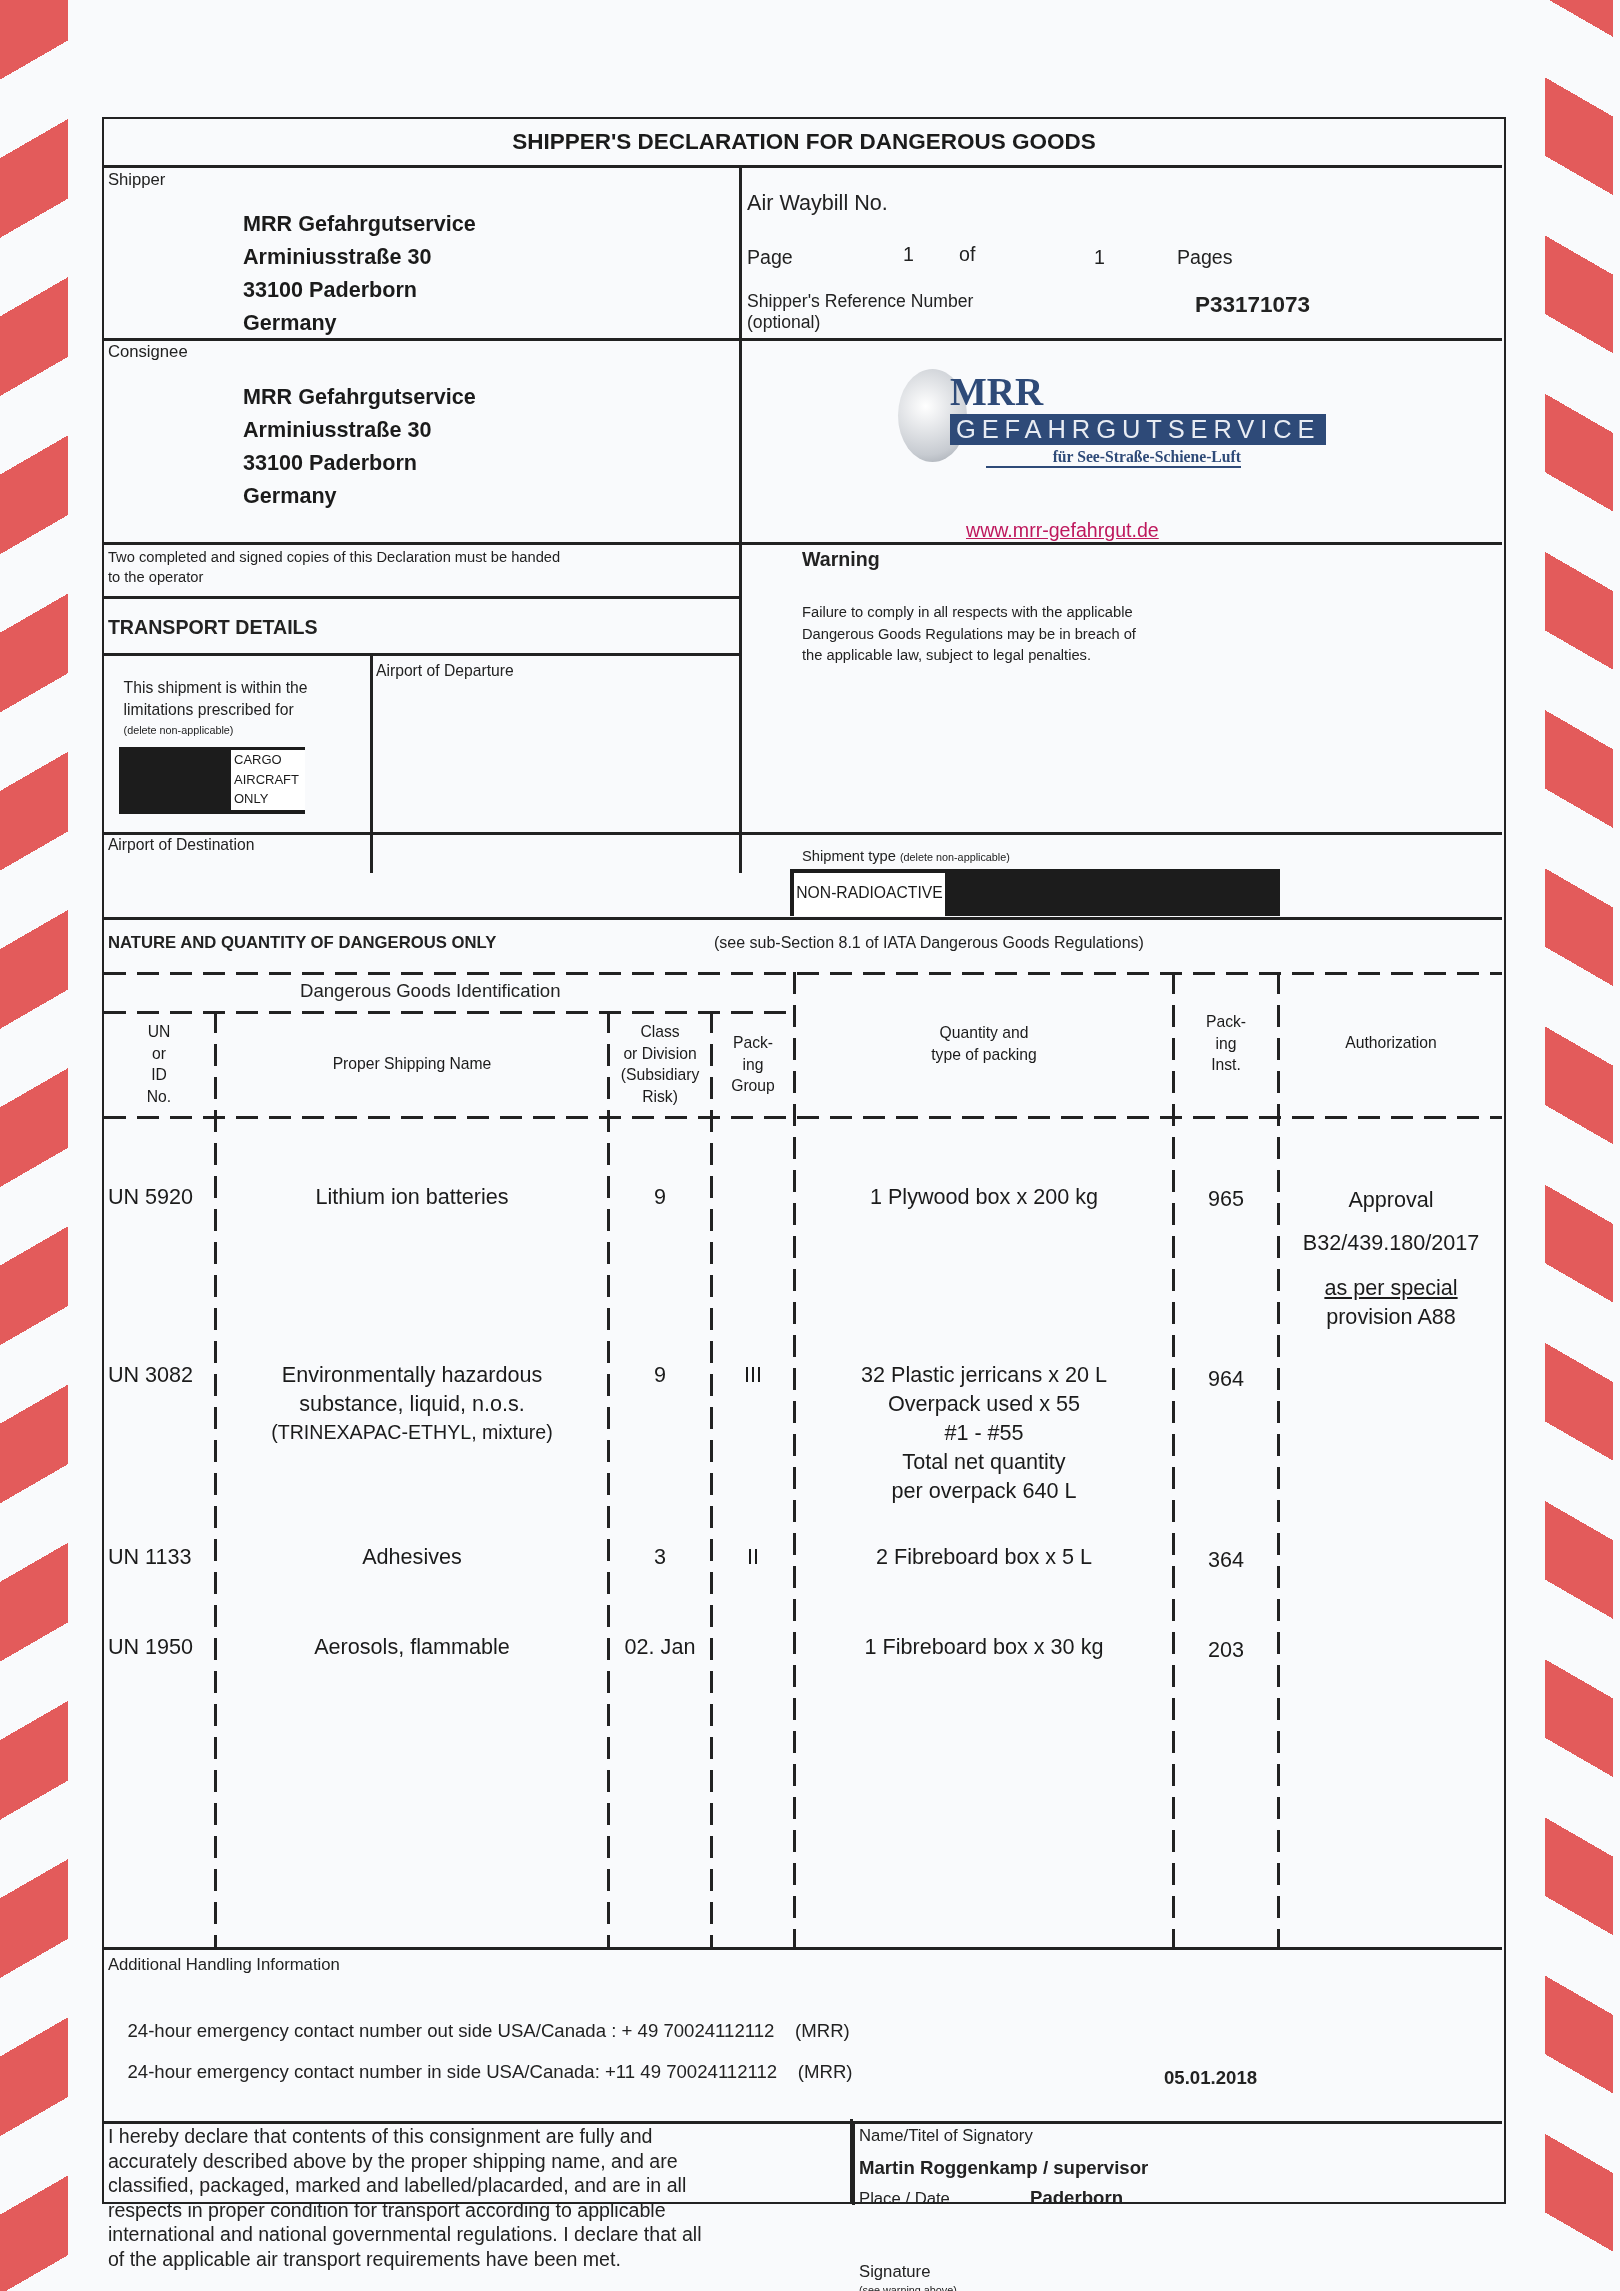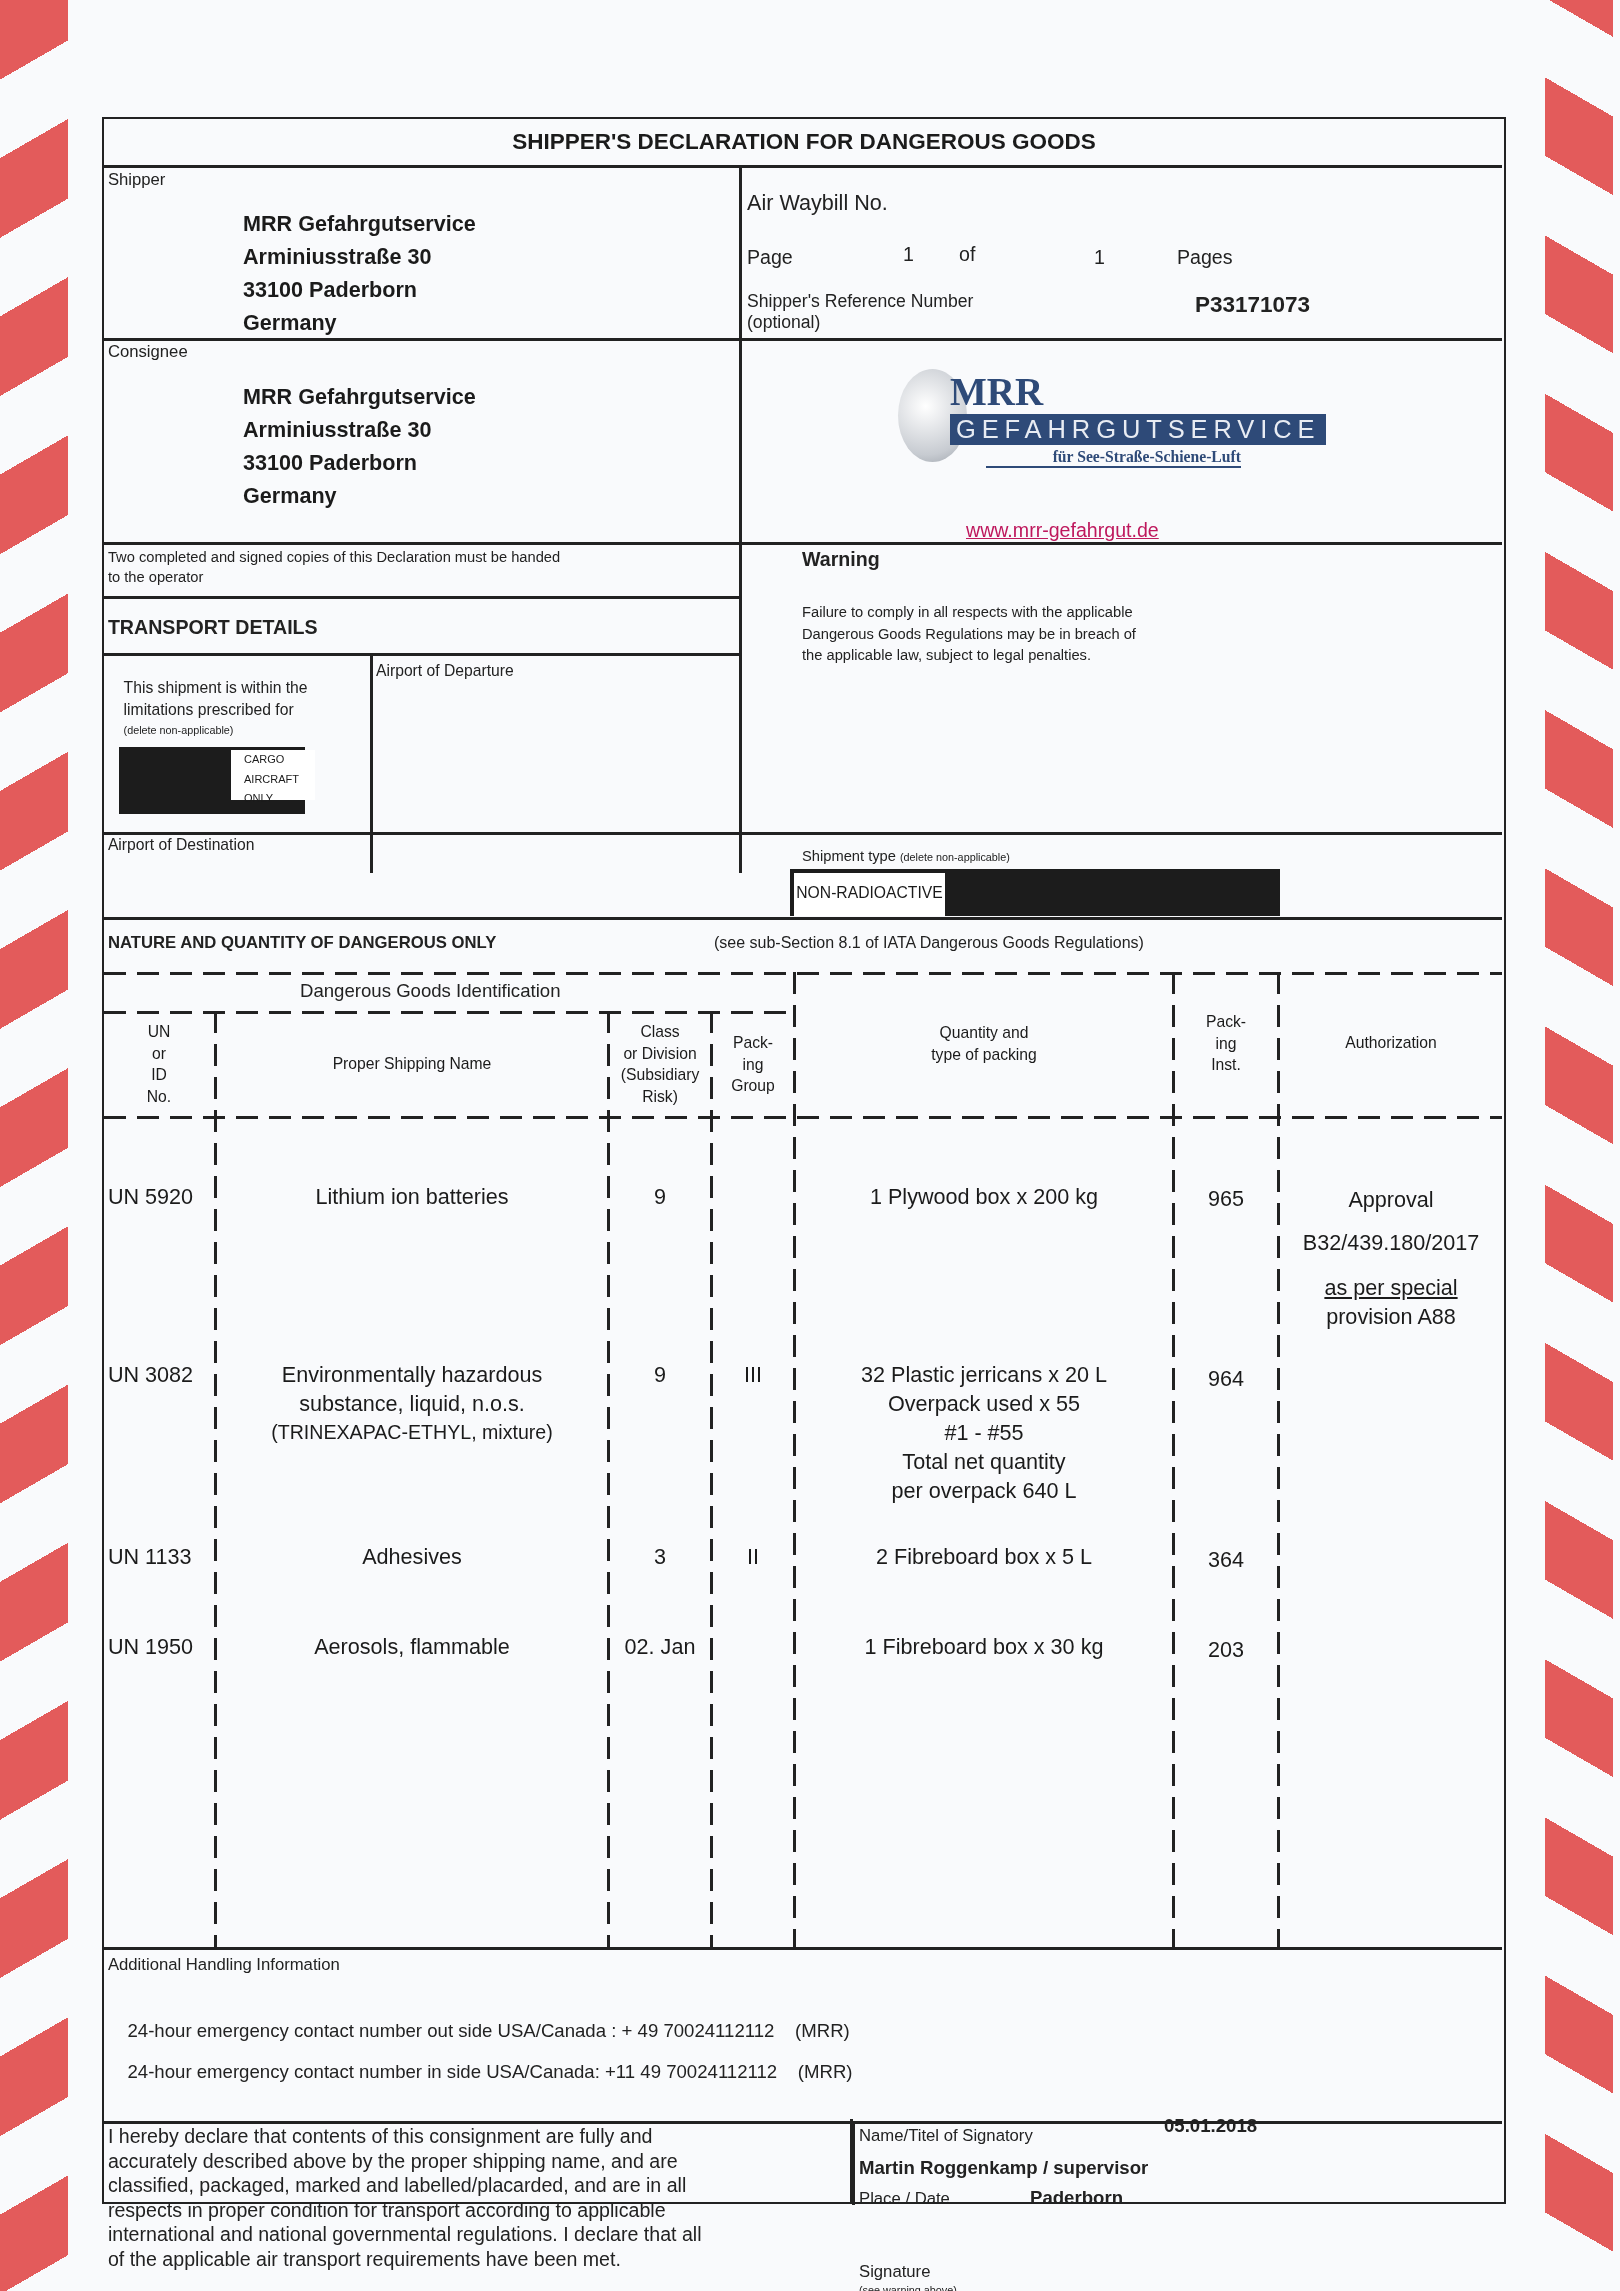--- a/index.html
+++ b/index.html
@@ -93,21 +93,21 @@
 
   <div class="lbl bold" style="left:3.9px;top:497px;font-size:19.6px;">TRANSPORT DETAILS</div>
   <div class="hline" style="left:0;width:638px;top:534px;"></div>
 
   <div class="lbl" style="left:19.6px;top:558px;font-size:15.7px;line-height:21.6px;">
     <div>This shipment is within the</div>
     <div>limitations prescribed for</div>
     <div class="small" style="font-size:10.8px;">(delete non-applicable)</div>
   </div>
   <div class="blackout" style="left:14.7px;top:628px;width:186px;height:67px;"></div>
-  <div class="abs" style="left:127px;top:631px;width:71px;height:50px;background:#fff;font-size:11px;line-height:19.6px;padding-left:13px;">
+  <div class="abs" style="left:127px;top:631px;width:71px;height:60px;background:#fff;font-size:13px;line-height:19.6px;padding-left:3px;">
     <div>CARGO</div>
     <div>AIRCRAFT</div>
     <div>ONLY</div>
   </div>
 
   <div class="vline" style="left:266px;top:534px;height:220px;"></div>
   <div class="lbl" style="left:272px;top:543px;font-size:15.7px;">Airport of Departure</div>
   <div class="lbl" style="left:272px;top:578px;font-size:17.6px;"></div>
 
   <div class="hline" style="left:0;width:1398px;top:713px;"></div>
@@ -233,21 +233,21 @@
     <div>international and national governmental regulations. I declare that all</div>
     <div>of the applicable air transport requirements have been met.</div>
   </div>
   <div class="vline" style="left:748px;top:2002px;height:84px;"></div>
   <div class="vline" style="left:748px;top:2002px;height:84px;"></div>
 
   <div class="lbl" style="left:755px;top:2007px;font-size:16.7px;">Name/Titel of Signatory</div>
   <div class="lbl bold" style="left:755px;top:2038px;font-size:18.6px;">Martin Roggenkamp / supervisor</div>
   <div class="lbl" style="left:755px;top:2070px;font-size:16.7px;">Place / Date</div>
   <div class="lbl bold" style="left:926px;top:2068px;font-size:18.6px;">Paderborn</div>
-  <div class="lbl bold" style="left:1060px;top:1996px;font-size:18.6px;">05.01.2018</div>
+  <div class="lbl bold" style="left:1060px;top:1948px;font-size:18.6px;">05.01.2018</div>
   <div class="lbl" style="left:755px;top:2143px;font-size:16.7px;">Signature</div>
   <div class="lbl" style="left:755px;top:2165px;font-size:10.8px;">(see warning above)</div>
 </div>
 
 <style>
   
   .form > .vline[style*="left:763px"] { height:84px; }
 </style>
 <div class="vline" style="left:850px;top:2119px;height:84px;"></div>
 

